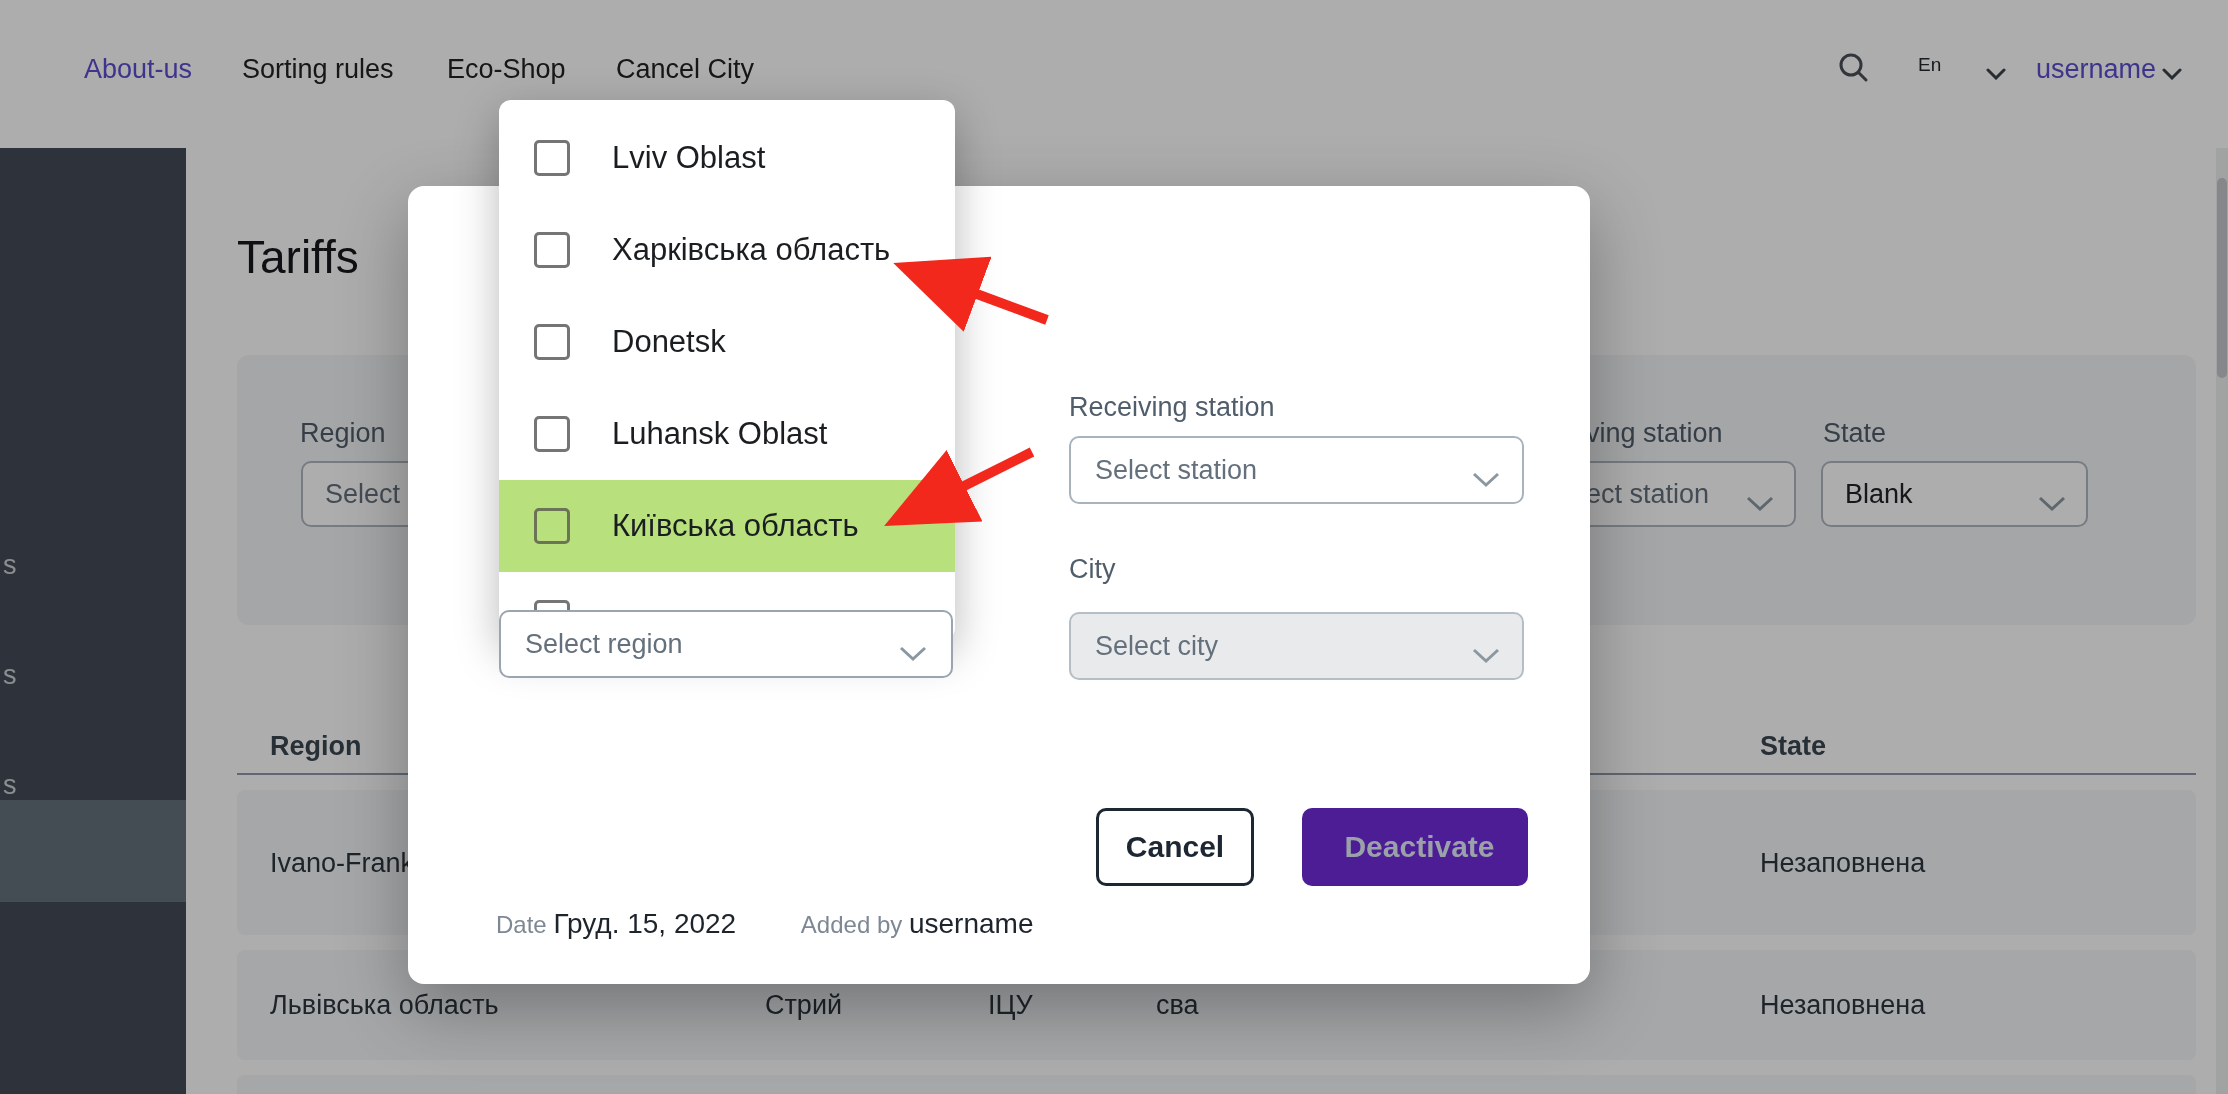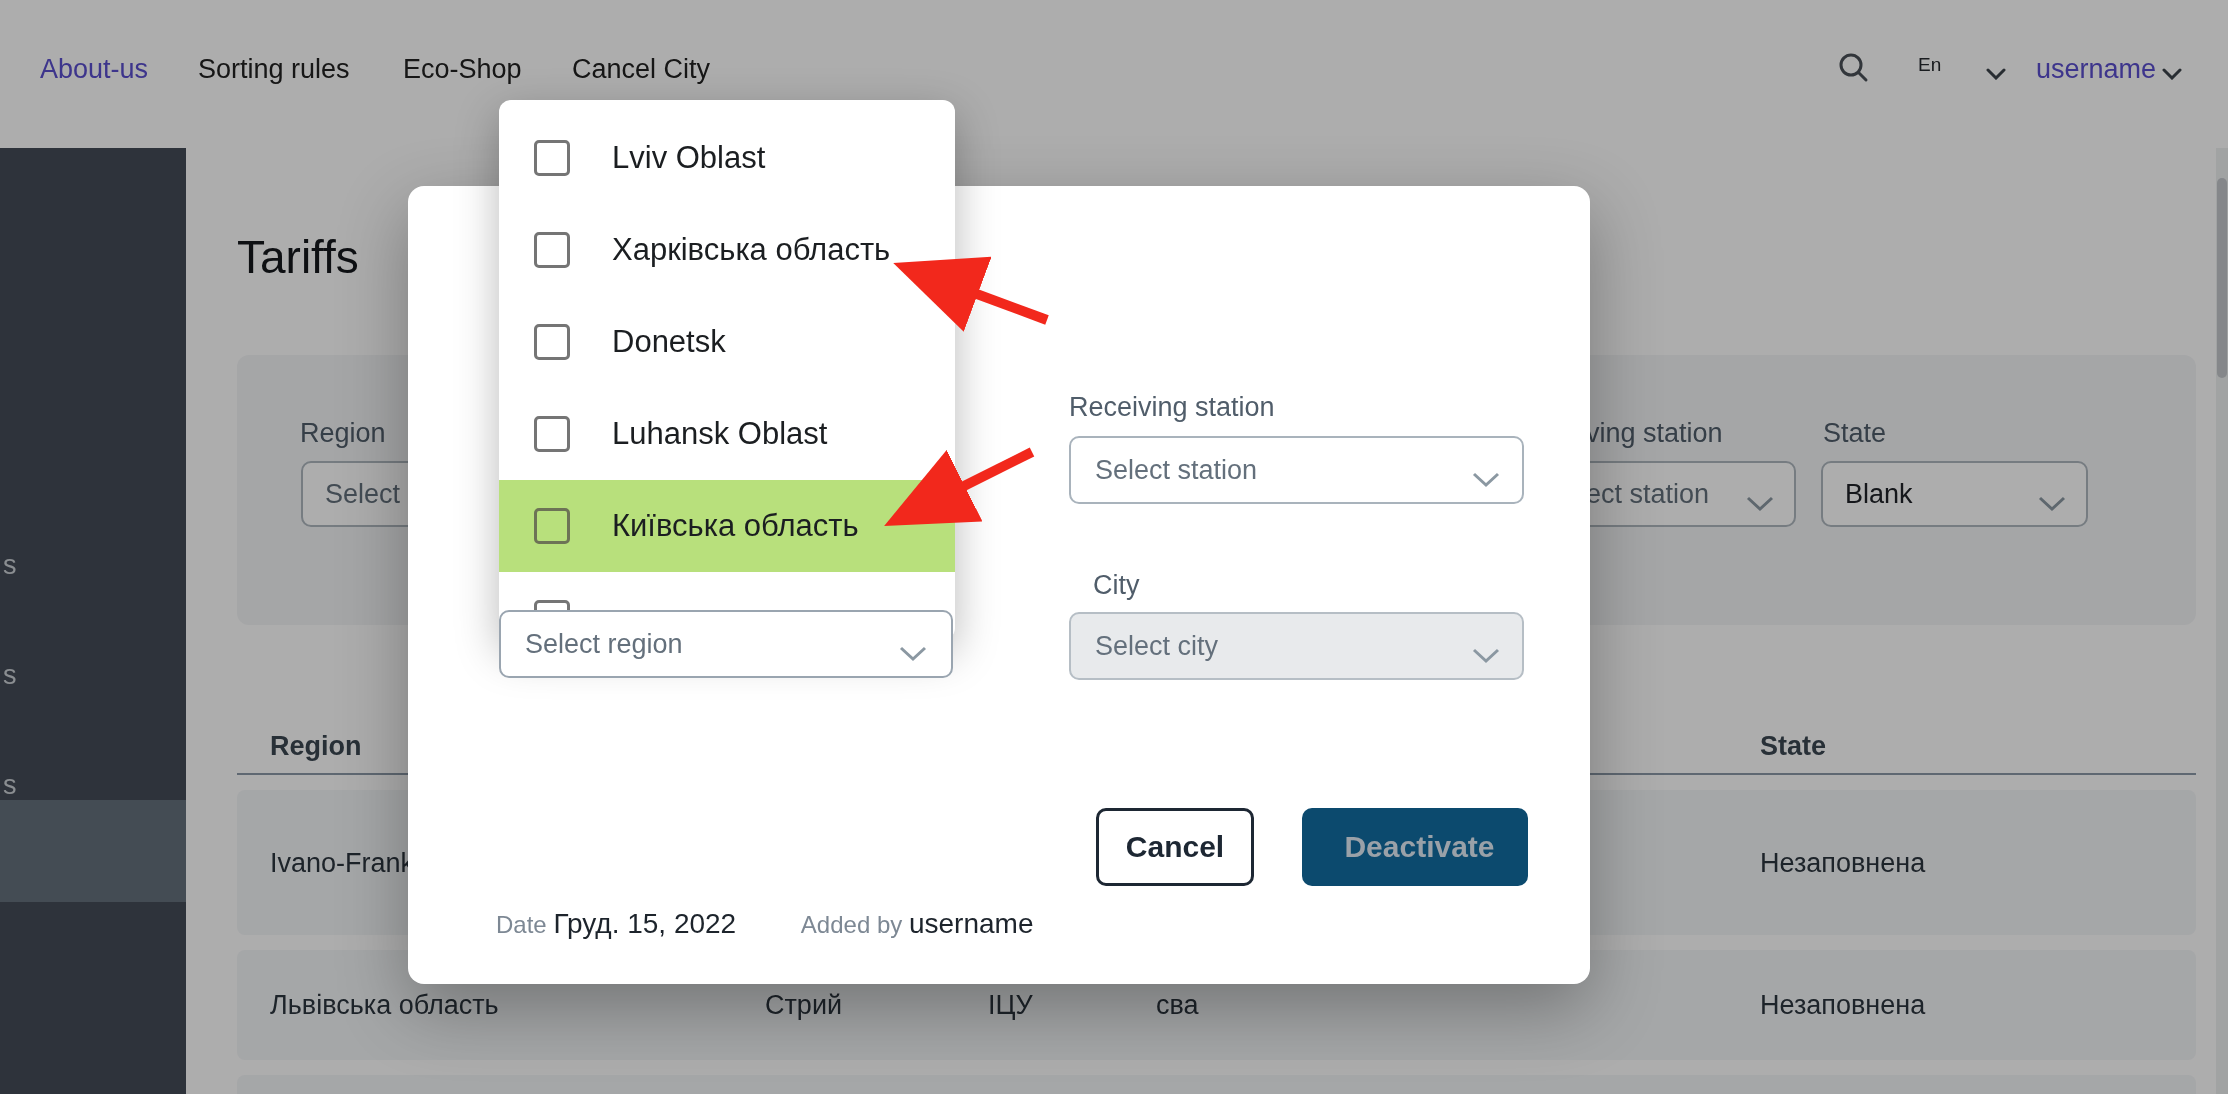--- a/index.html
+++ b/index.html
@@ -2,21 +2,21 @@
 <html><head>
 <meta charset="utf-8">
 <style>
   html,body{margin:0;padding:0;background:#888;}
   #app{position:relative;width:2228px;height:1094px;overflow:hidden;background:#ffffff;
        font-family:"Liberation Sans","DejaVu Sans",sans-serif;}
   #app *{box-sizing:border-box;}
 
   
   .header{position:absolute;left:0;top:0;width:2228px;height:148px;background:#fff;z-index:1;}
-  .nav-link{position:absolute;top:54px;font-size:27px;color:#222;text-decoration:none;display:block;}
+  .nav-link{position:absolute;top:54px;font-size:27px;color:#222;text-decoration:none;display:block;margin-left:44px;}
   .nav-link.accent{color:#5b4ece;}
   .nav-l0{left:40px;} .nav-l1{left:198px;} .nav-l2{left:403px;} .nav-l3{left:572px;}
   .search-ic{position:absolute;left:1836px;top:50px;}
   .lang{position:absolute;left:1918px;top:54px;font-size:19px;color:#262a2e;}
   .lang-chev{position:absolute;left:1986px;top:66px;}
   .user{position:absolute;left:2036px;top:54px;font-size:27px;color:#5b4ece;}
   .user-chev{position:absolute;left:2162px;top:66px;}
 
   .sidebar{position:absolute;left:0;top:148px;width:186px;height:946px;background:#454c58;z-index:1;}
   .frag{position:absolute;left:3px;font-size:27px;color:#ccd1d6;}
@@ -59,29 +59,29 @@
   .scroll-thumb{position:absolute;right:1px;top:30px;width:10px;height:200px;background:#c4c8cc;border-radius:5px;}
 
   
   .backdrop{position:absolute;inset:0;background:rgba(0,0,0,0.32);z-index:10;}
 
   
   .modal{position:absolute;left:408px;top:186px;width:1182px;height:798px;background:#fff;border-radius:16px;
          box-shadow:0 24px 70px rgba(0,0,0,0.30);z-index:20;}
   .m-label{position:absolute;font-size:27px;color:#505d6a;}
   .ml-station{left:661px;top:206px;}
-  .ml-city{left:661px;top:384px;margin-left:24px;}
+  .ml-city{left:661px;top:368px;}
   .m-select{position:absolute;left:661px;width:455px;height:68px;background:#fff;border:2px solid #a9b3bc;border-radius:10px;
             font-size:27px;color:#64707c;display:flex;align-items:center;padding:0 24px;}
   .ms-station{top:250px;}
   .ms-city{top:426px;background:#e8eaec;border-color:#b6bec5;}
   .m-select .chev{position:absolute;right:22px;top:26px;}
   .btn-cancel{position:absolute;left:688px;top:622px;width:158px;height:78px;background:#fff;border:3px solid #1d2733;
               border-radius:10px;font-size:30px;font-weight:bold;color:#1d2733;display:flex;align-items:center;justify-content:center;}
-  .btn-deactivate{position:absolute;left:894px;top:622px;width:226px;height:78px;background:#0c4a6e;border:none;
+  .btn-deactivate{position:absolute;left:894px;top:622px;width:226px;height:78px;background:#4c1d95;border:none;
               border-radius:10px;font-size:30px;font-weight:bold;color:#9aa1a8;display:flex;align-items:center;justify-content:center;padding-left:15px;}
   .m-footer{position:absolute;left:88px;top:722px;font-size:24px;color:#7d8894;white-space:nowrap;}
   .m-footer .val{font-size:28px;color:#1d242c;}
   .m-footer .addedby{margin-left:58px;}
 
   
   .dd-panel{position:absolute;left:499px;top:100px;width:456px;height:540px;background:#fff;border-radius:12px;
             box-shadow:0 14px 44px rgba(0,0,0,0.28);z-index:30;overflow:hidden;}
   .dd-row{position:absolute;left:0;width:456px;height:92px;display:flex;align-items:center;padding-left:35px;}
   .dd-r0{top:12px;} .dd-r1{top:104px;} .dd-r2{top:196px;} .dd-r3{top:288px;}

